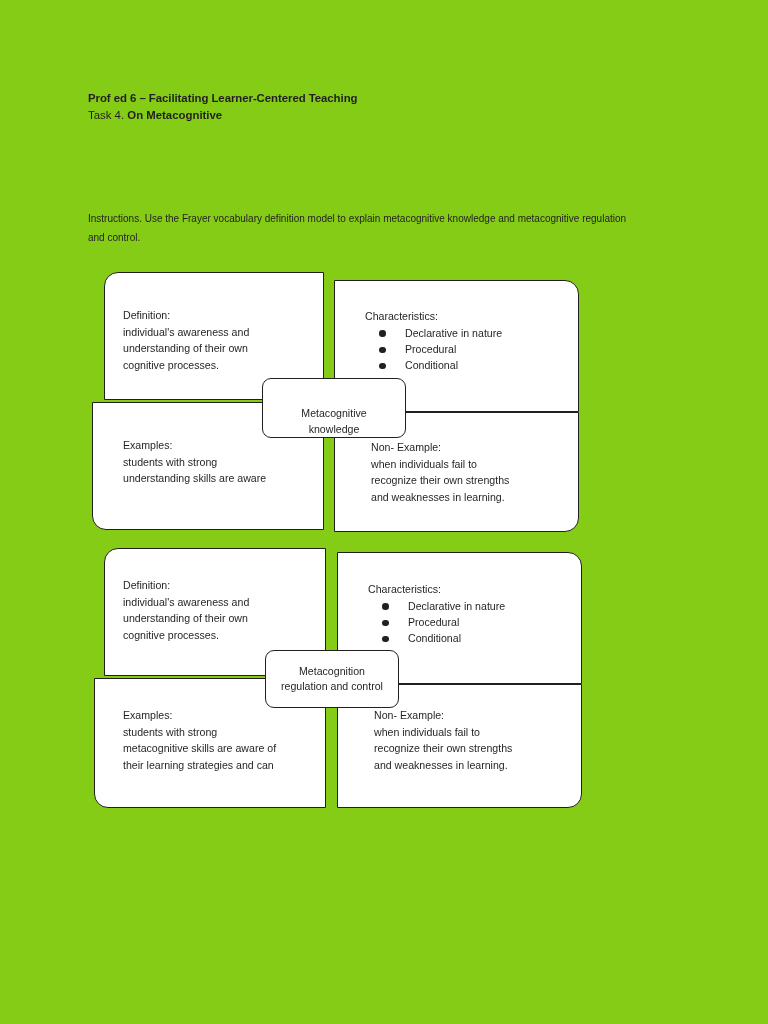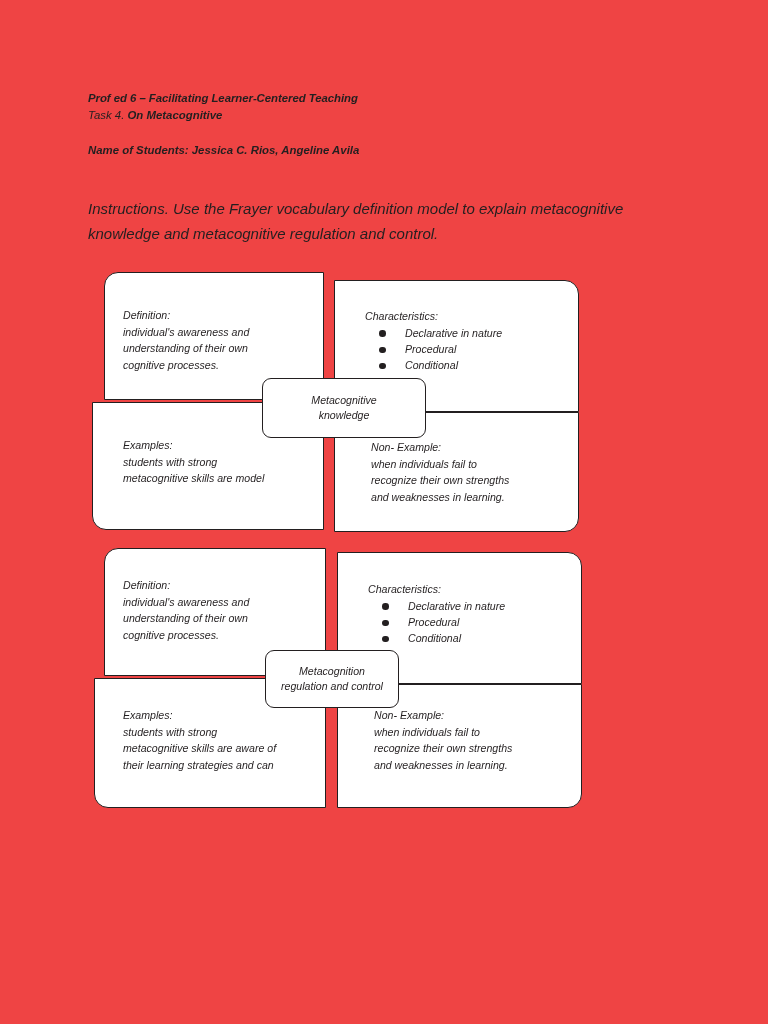--- a/index.html
+++ b/index.html
@@ -15,22 +15,21 @@
     font-family: "Liberation Sans", sans-serif;
     color: #231f20;
     position: relative;
     overflow: hidden;
   }
 
   .page {
     position: relative;
     width: 768px;
     height: 1024px;
-    background: #ef4444;
-    font-style: italic;
+    background: #84cc16;
   }
 
   
   .header-block {
     position: absolute;
     left: 88px;
     top: 90px;
     width: 560px;
   }
 
@@ -49,24 +48,24 @@
   .hdr-students {
     font-size: 11.4px;
     line-height: 17px;
     font-weight: bold;
     margin-top: 18px;
   }
 
   .instructions {
     position: absolute;
     left: 88px;
-    top: 196px;
+    top: 209px;
     width: 552px;
-    font-size: 15px;
-    line-height: 25px;
+    font-size: 10px;
+    line-height: 19px;
     color: #231f20;
   }
 
   .please-use {
     position: absolute;
     left: 88px;
     top: 243px;
     width: 400px;
     font-size: 11.3px;
     line-height: 19px;
@@ -161,21 +160,21 @@
 
   #d1-nonexample {
     left: 334px; top: 412px; width: 245px; height: 120px;
     border-bottom-right-radius: 14px;
   }
   #d1-nonexample .quad-text {
     padding: 26px 0 0 36px;
   }
 
   #d1-chip {
-    left: 262px; top: 378px; width: 164px; height: 60px;
+    left: 262px; top: 378px; width: 144px; height: 60px; align-items: flex-end;
   }
 
   
   #frayer-2 { left: 0; top: 0; width: 768px; height: 1024px; pointer-events: none; }
   #frayer-2 > * { pointer-events: auto; }
 
   #d2-definition {
     left: 104px; top: 548px; width: 222px; height: 128px;
     border-top-left-radius: 14px;
   }
@@ -212,21 +211,20 @@
   }
 </style>
 </head>
 <body>
 
 <div class="page">
 
   <div class="header-block">
     <div class="hdr-line bold">Prof ed 6 – Facilitating Learner-Centered Teaching</div>
     <div class="hdr-task"><span class="task-label">Task 4.</span> <span class="task-title">On Metacognitive</span></div>
-    <div class="hdr-students">Name of Students: Jessica C. Rios, Angeline Avila</div>
   </div>
 
   <div class="instructions">Instructions. Use the Frayer vocabulary definition model to explain metacognitive knowledge and metacognitive regulation and control.</div>
 
   <div class="frayer" id="frayer-1">
 
     <div class="quad" id="d1-definition">
       <div class="quad-text">
         <span class="heading">Definition:</span>
         <span class="heading">individual's awareness and</span>
@@ -243,21 +241,21 @@
           <li><span class="bullet"></span><span>Procedural</span></li>
           <li><span class="bullet"></span><span>Conditional</span></li>
         </ul>
       </div>
     </div>
 
     <div class="quad" id="d1-examples">
       <div class="quad-text">
         <span class="heading">Examples:</span>
         <span class="heading">students with strong</span>
-        <span class="heading">metacognitive skills are model</span>
+        <span class="heading">understanding skills are aware</span>
       </div>
     </div>
 
     <div class="quad" id="d1-nonexample">
       <div class="quad-text">
         <span class="heading">Non- Example:</span>
         <span class="heading">when individuals fail to</span>
         <span class="heading">recognize their own strengths</span>
         <span class="heading">and weaknesses in learning.</span>
       </div>

